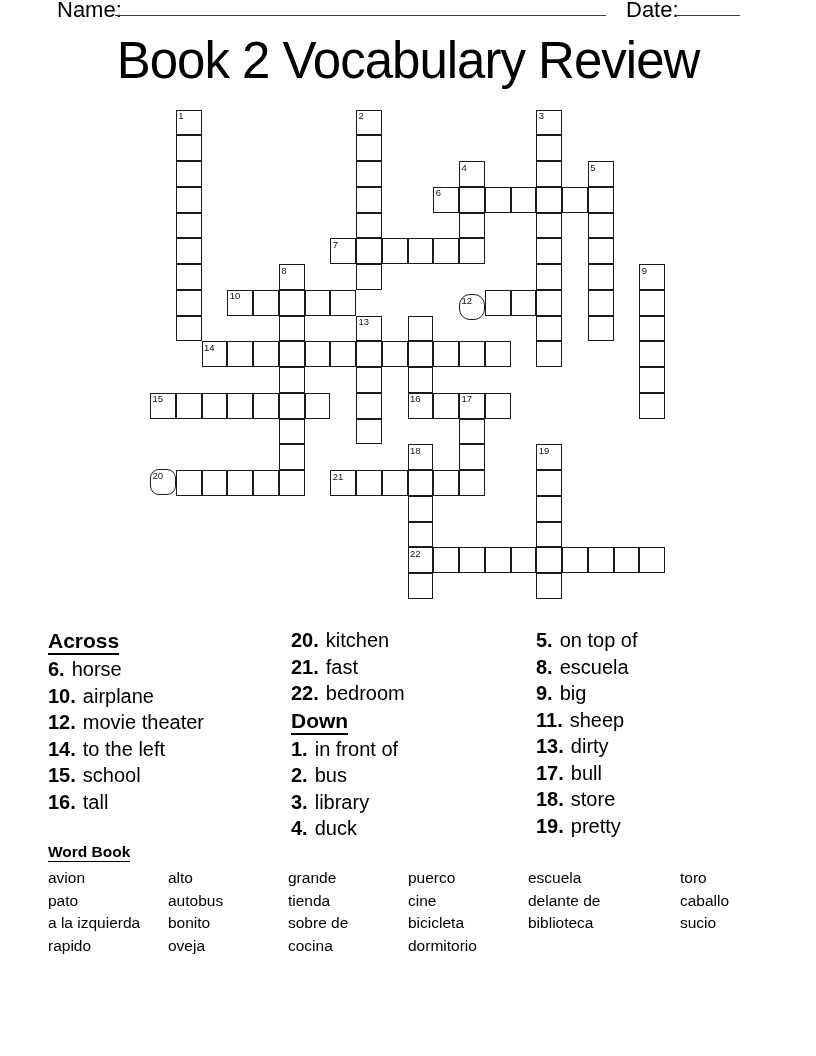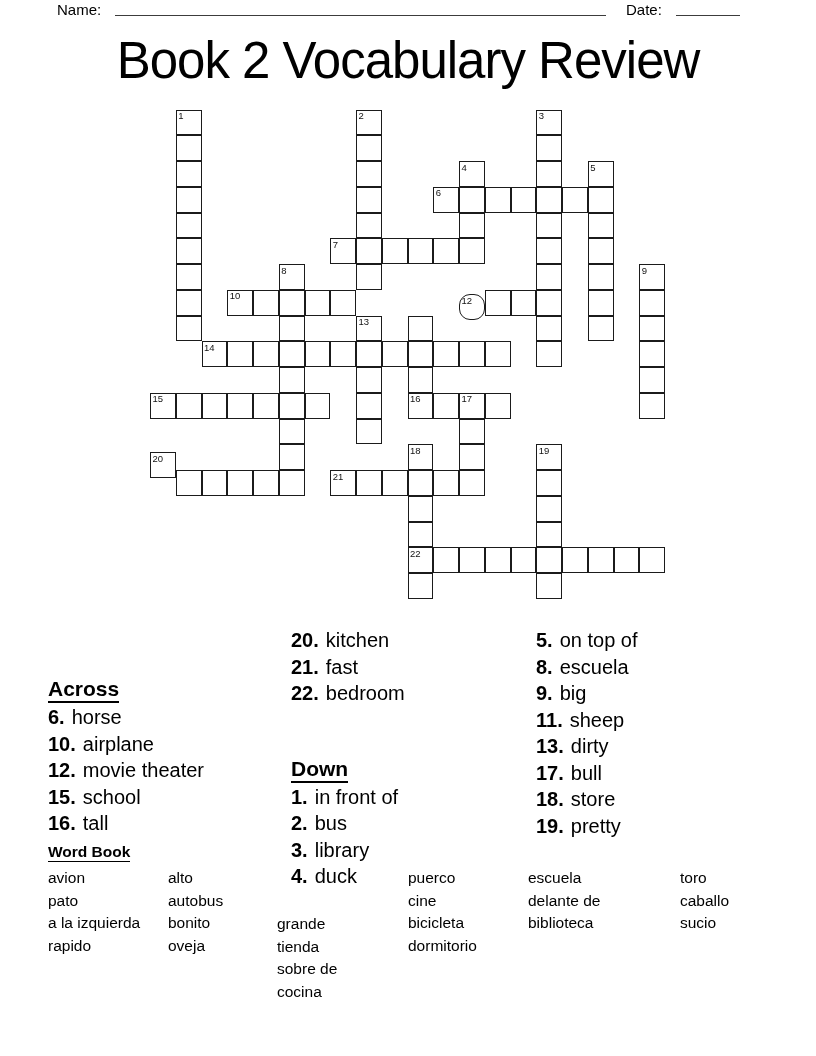--- a/index.html
+++ b/index.html
@@ -1,36 +1,36 @@
 <!DOCTYPE html>
 <html><head>
 <meta charset="utf-8">
 <style>
   html,body { margin:0; padding:0; background:#fff; }
   .page { position:relative; width:816px; height:1056px; background:#ffffff;
           font-family:"Liberation Sans", sans-serif; color:#000; overflow:hidden; }
 
   
-  .hlabel { position:absolute; top:1px; font-size:15px; line-height:17px; color:#000; }
+  .hlabel { position:absolute; top:1px; font-size:22px; line-height:17px; color:#000; }
   .hline  { position:absolute; top:0; height:15px; border-bottom:1.7px solid #3c3c3c; }
 
   
   .title { position:absolute; top:31px; left:0; width:816px; margin:0; text-align:center;
            font-size:51px; font-weight:400; letter-spacing:-1px; }
 
   
   .grid { position:absolute; left:0; top:0; width:816px; height:1056px; }
   .cell { position:absolute; width:25.75px; height:25.75px; box-sizing:border-box;
           border:1.5px solid #1b1b1b; background:#fff; }
   .cnum { position:absolute; top:0.5px; left:1.5px; font-size:9.5px; line-height:10px; color:#111; }
 
   
   .clues { position:absolute; left:0; top:629px; width:816px; }
   .ccol  { position:absolute; top:0; white-space:nowrap; }
-  .chead { height:29px; font-size:21px; font-weight:700;margin-top:48px; }
+  .chead { height:29px; font-size:21px; font-weight:700; }
   .chead span { border-bottom:2px solid #000; padding-bottom:1px; }
   .clue  { height:26.5px; font-size:20px; }
   .cn    { font-weight:700; margin-right:7px; }
 
   
   .wb { position:absolute; left:48px; top:843px; width:740px; height:140px; }
   .wbhead { font-size:15.5px; font-weight:700; height:26px; }
   .wbhead span { border-bottom:1.7px solid #000; padding-bottom:1px; }
   .wbcol  { position:absolute; top:26px; white-space:nowrap; }
   .wbitem { height:22.7px; font-size:15.5px; }
@@ -193,21 +193,21 @@
       </div>
       <div class="cell" style="left: 407.5px; top: 573px;"></div>
       <div class="cell" style="left: 536.25px; top: 444.25px;">
         <span class="cnum">19</span>
       </div>
       <div class="cell" style="left: 536.25px; top: 470px;"></div>
       <div class="cell" style="left: 536.25px; top: 495.75px;"></div>
       <div class="cell" style="left: 536.25px; top: 521.5px;"></div>
       <div class="cell" style="left: 536.25px; top: 547.25px;"></div>
       <div class="cell" style="left: 536.25px; top: 573px;"></div>
-      <div class="cell" style="left: 150px; top: 452px;">
+      <div class="cell" style="left: 150px; top: 469px; border-radius: 9px;">
         <span class="cnum">20</span>
       </div>
       <div class="cell" style="left: 175.75px; top: 470px;"></div>
       <div class="cell" style="left: 201.5px; top: 470px;"></div>
       <div class="cell" style="left: 227.25px; top: 470px;"></div>
       <div class="cell" style="left: 253px; top: 470px;"></div>
       <div class="cell" style="left: 330.25px; top: 470px;">
         <span class="cnum">21</span>
       </div>
       <div class="cell" style="left: 356px; top: 470px;"></div>
@@ -223,20 +223,21 @@
       <div class="cell" style="left: 639.25px; top: 547.25px;"></div>
     </div>
 
   <div class="clues">
     <div class="ccol" style="left:48px">
       <div class="chead"><span>Across</span></div>
       <div id="across-a">
           <div class="clue"><span class="cn">6.</span><span>horse</span></div>
           <div class="clue"><span class="cn">10.</span><span>airplane</span></div>
           <div class="clue"><span class="cn">12.</span><span>movie theater</span></div>
+          <div class="clue"><span class="cn">14.</span><span>to the left</span></div>
           <div class="clue"><span class="cn">15.</span><span>school</span></div>
           <div class="clue"><span class="cn">16.</span><span>tall</span></div>
         </div>
     </div>
     <div class="ccol" style="left:291px">
       <div id="across-b">
           <div class="clue"><span class="cn">20.</span><span>kitchen</span></div>
           <div class="clue"><span class="cn">21.</span><span>fast</span></div>
           <div class="clue"><span class="cn">22.</span><span>bedroom</span></div>
         </div>
@@ -270,21 +271,21 @@
           <div class="wbitem">pato</div>
           <div class="wbitem">a la izquierda</div>
           <div class="wbitem">rapido</div>
         </div>
         <div class="wbcol" style="left: 120px;">
           <div class="wbitem">alto</div>
           <div class="wbitem">autobus</div>
           <div class="wbitem">bonito</div>
           <div class="wbitem">oveja</div>
         </div>
-        <div class="wbcol" style="left: 229px; margin-top: 46px;">
+        <div class="wbcol" style="left: 240px;">
           <div class="wbitem">grande</div>
           <div class="wbitem">tienda</div>
           <div class="wbitem">sobre de</div>
           <div class="wbitem">cocina</div>
         </div>
         <div class="wbcol" style="left: 360px;">
           <div class="wbitem">puerco</div>
           <div class="wbitem">cine</div>
           <div class="wbitem">bicicleta</div>
           <div class="wbitem">dormitorio</div>

